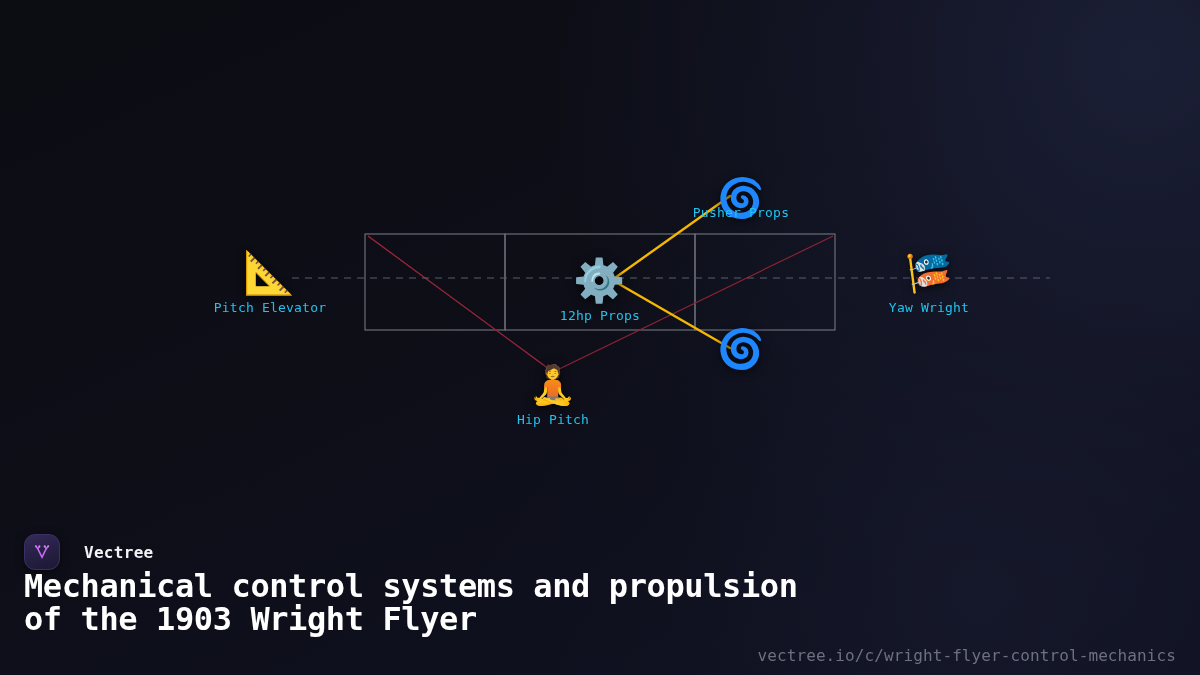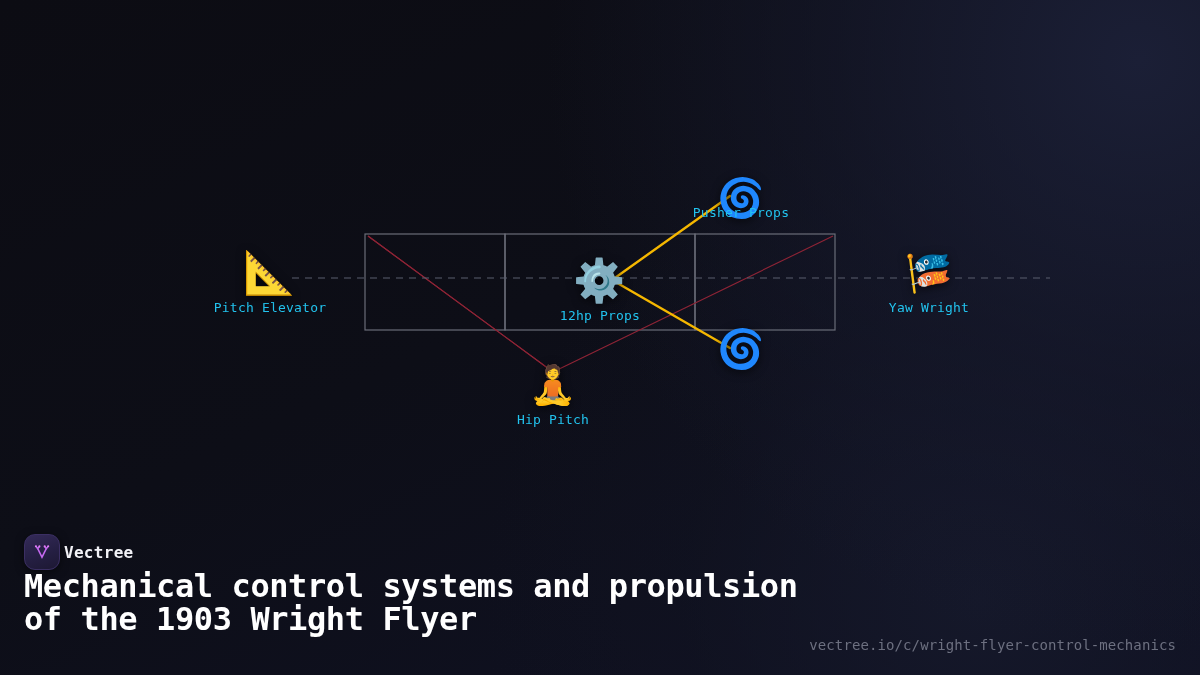--- a/index.html
+++ b/index.html
@@ -77,21 +77,21 @@
     height: 155px;
     padding: 0 24px;
     box-sizing: border-box;
   }
   #brand {
     position: absolute;
     left: 24px;
     top: 14px;
     display: flex;
     align-items: center;
-    gap: 4px;
+    gap: 24px;
   }
   #brand-mark {
     width: 34px;
     height: 34px;
     border-radius: 11px;
     background: linear-gradient(160deg, #342a58 0%, #251f43 55%, #1d1833 100%);
     border: 1px solid #3b2f63;
     display: flex;
     align-items: center;
     justify-content: center;
@@ -112,23 +112,23 @@
     font-family: "DejaVu Sans Mono", "Liberation Mono", monospace;
     font-size: 32px;
     font-weight: bold;
     line-height: 33px;
     color: #ffffff;
     letter-spacing: -0.4px;
   }
   #url {
     position: absolute;
     right: 24px;
-    bottom: 22px;
-    font-family: "DejaVu Sans Mono", "Liberation Mono", monospace;
-    font-size: 14px;
+    bottom: 10px;
+    font-family: "DejaVu Sans Mono", "Liberation Mono", monospace;
+    font-size: 16px;
     color: #6d7080;
     letter-spacing: 0.1px;
   }
 </style>
 </head>
 <body>
 
 <div id="page">
 
   <div id="canvas">

